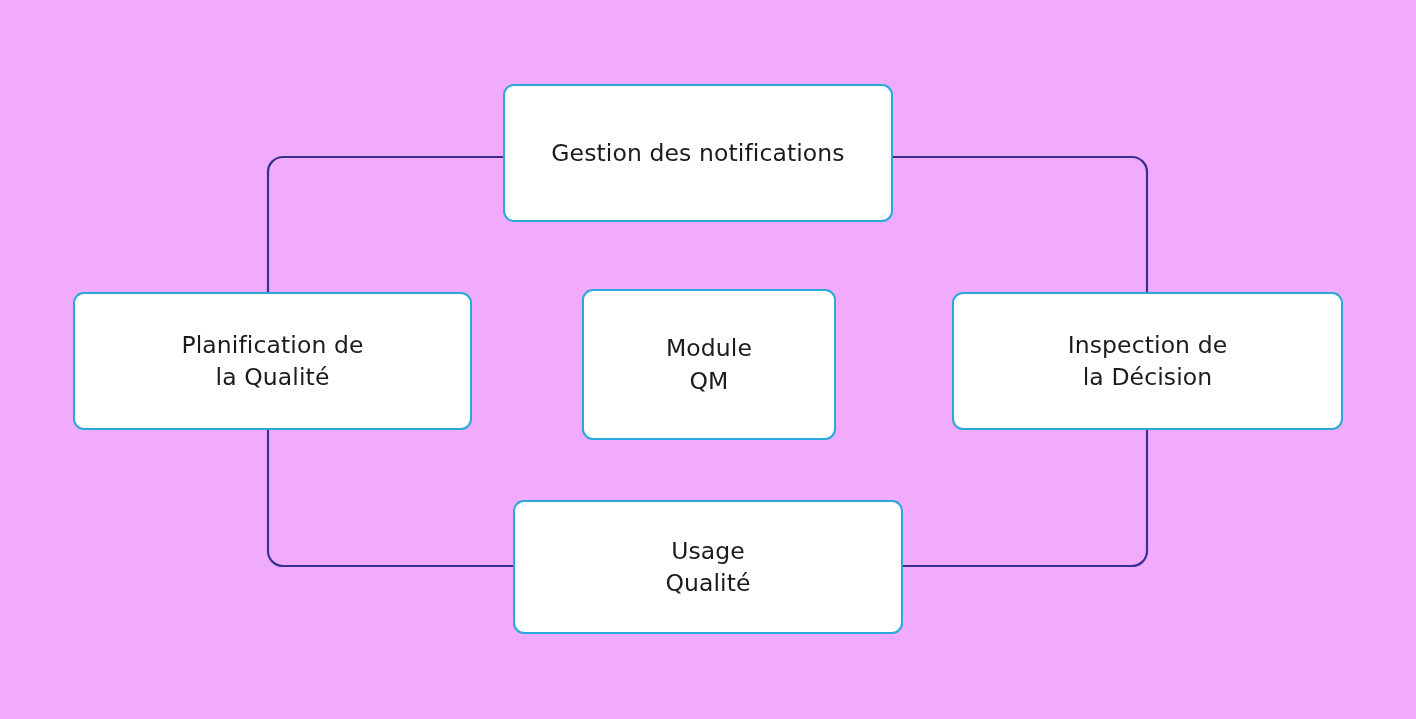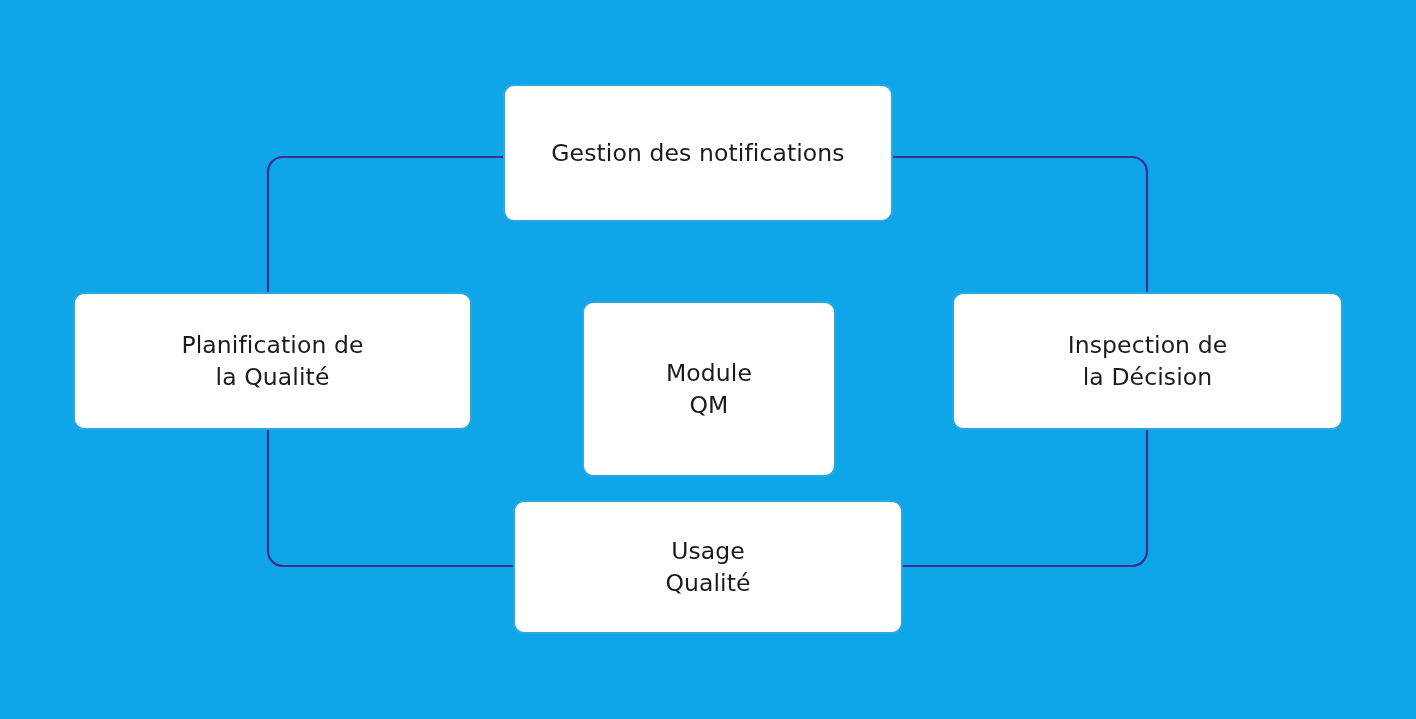--- a/index.html
+++ b/index.html
@@ -7,21 +7,21 @@
     padding: 0;
     background: #ffffff;
   }
   body {
     font-family: "DejaVu Sans", sans-serif;
   }
   #canvas {
     position: relative;
     width: 1416px;
     height: 719px;
-    background: #0ea5e9;
+    background: #f0abfc;
     overflow: hidden;
   }
   #connector-layer {
     position: absolute;
     left: 0;
     top: 0;
     width: 1416px;
     height: 719px;
     z-index: 1;
   }
@@ -42,21 +42,21 @@
     font-size: 23.5px;
     line-height: 1.37;
     font-weight: 400;
     letter-spacing: 0.1px;
     white-space: pre-line;
   }
 
   
   #node-top    { left: 503px; top: 84px;  width: 390px; height: 138px; }
   #node-left   { left: 73px;  top: 292px; width: 399px; height: 138px; }
-  #node-center { left: 582px; top: 301px; width: 254px; height: 176px; }
+  #node-center { left: 582px; top: 289px; width: 254px; height: 151px; }
   #node-right  { left: 952px; top: 292px; width: 391px; height: 138px; }
   #node-bottom { left: 513px; top: 500px; width: 390px; height: 134px; }
 </style>
 </head>
 <body>
 
 <div id="canvas">
 
   <svg id="connector-layer" viewBox="0 0 1416 719" xmlns="http://www.w3.org/2000/svg">
     <path d="M 283 157

